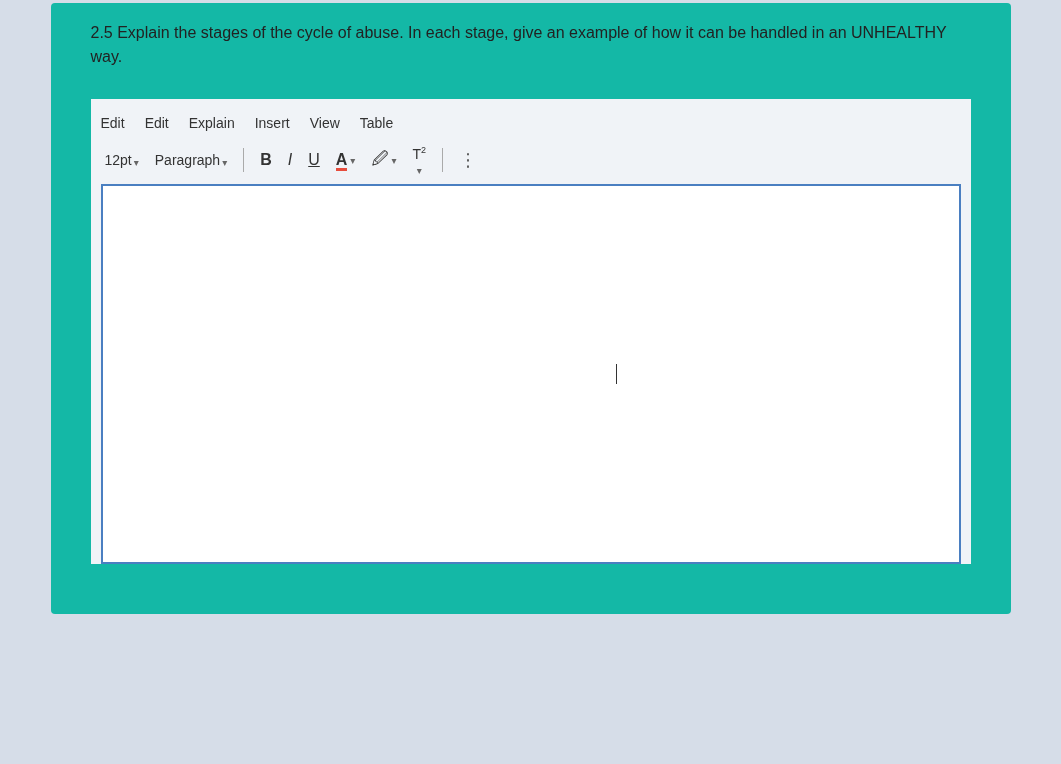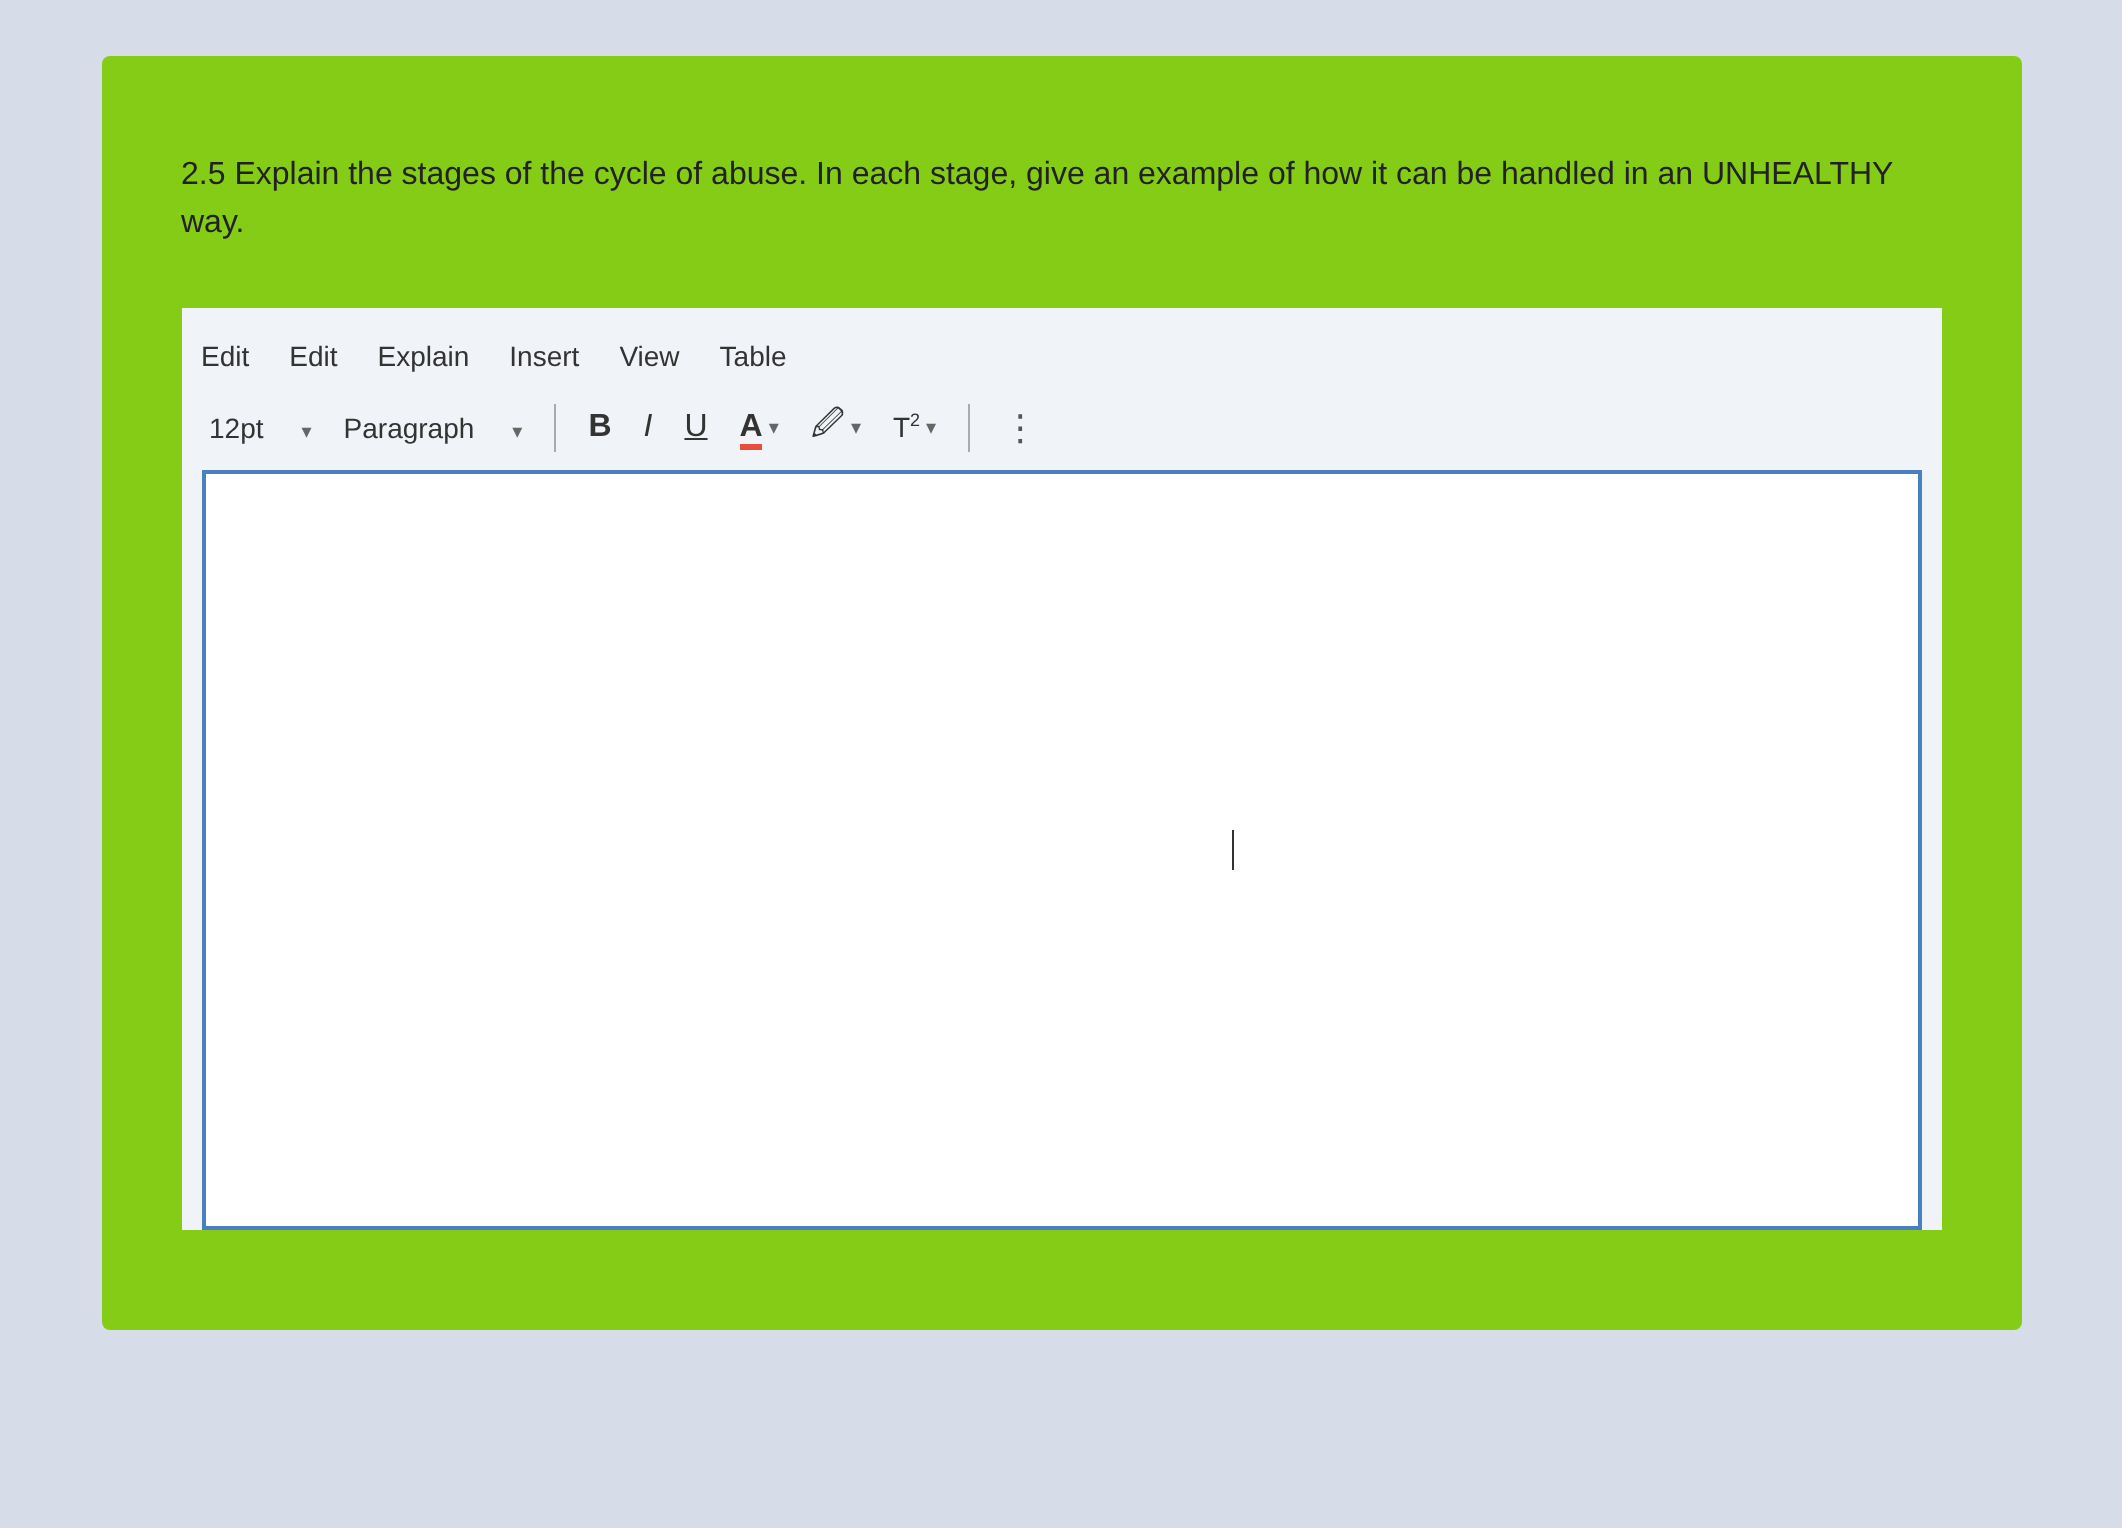--- a/index.html
+++ b/index.html
@@ -14,23 +14,23 @@
       background: #d6dde8;
       font-family: Arial, sans-serif;
       overflow: hidden;
       display: flex;
       align-items: flex-start;
       justify-content: center;
     }
 
     .page-container {
       width: 960px;
-      margin-top: 28px;
-      background: #84cc16;
-      padding: 48px 40px 40px 40px;
+      margin-top: 3px;
+      background: #14b8a6;
+      padding: 18px 40px 40px 40px;
       border-radius: 4px;
     }
 
     .question-text {
       font-size: 16px;
       color: #222;
       line-height: 1.5;
       margin-bottom: 30px;
       font-weight: 400;
     }
@@ -78,21 +78,21 @@
       padding: 2px 4px;
       border-radius: 2px;
       font-size: 14px;
       color: #333;
       user-select: none;
     }
 
     .toolbar-dropdown {
       display: flex;
       align-items: flex-end;
-      gap: 19px;
+      gap: 2px;
       cursor: pointer;
       padding: 2px 4px;
       border-radius: 2px;
       font-size: 14px;
       color: #333;
     }
 
     .chevron {
       font-size: 10px;
       color: #666;
@@ -157,20 +157,21 @@
       height: 3px;
       background: #e74c3c;
     }
 
     .pencil-icon {
       font-size: 14px;
     }
 
     .t2-btn {
       font-size: 14px;
+      flex-direction: column;
     }
 
     .t2-btn sup {
       font-size: 9px;
     }
   </style>
 </head>
 <body>
 
 <div class="page-container">

